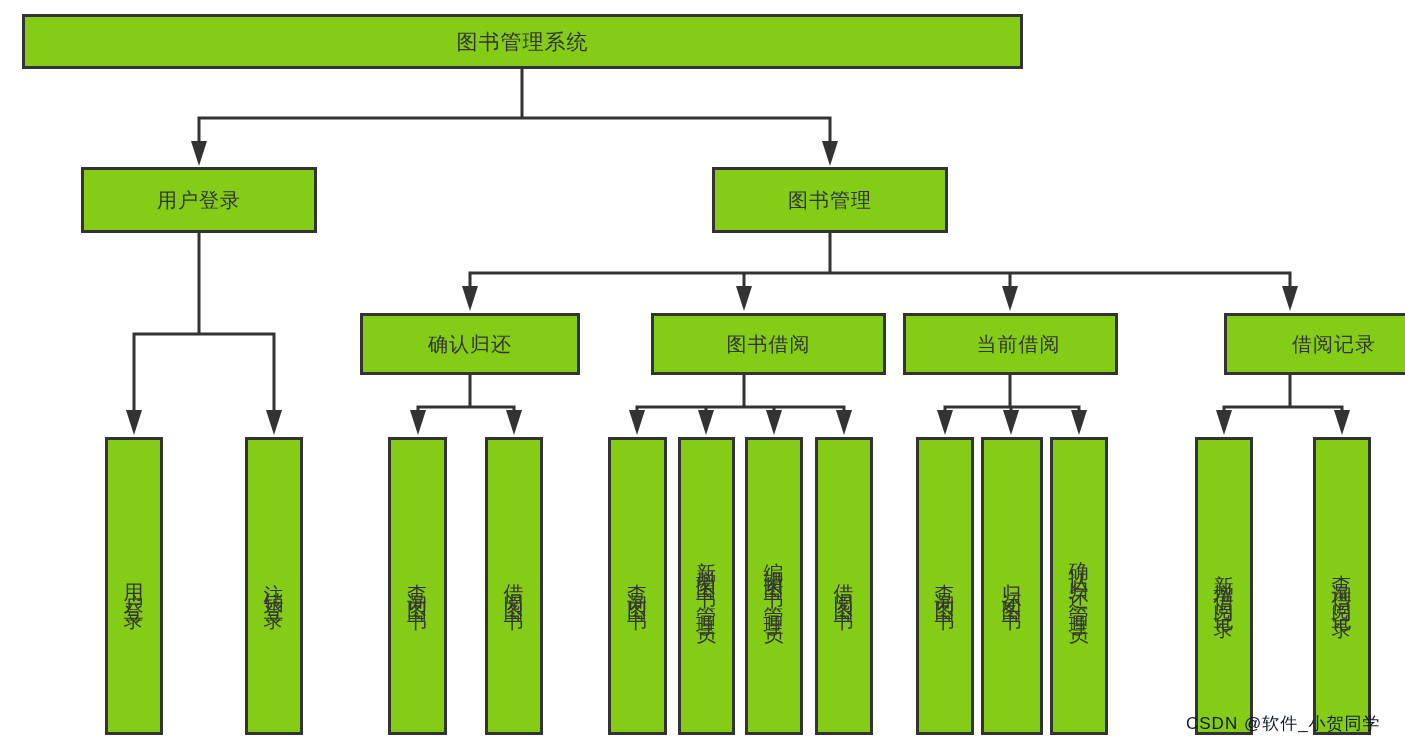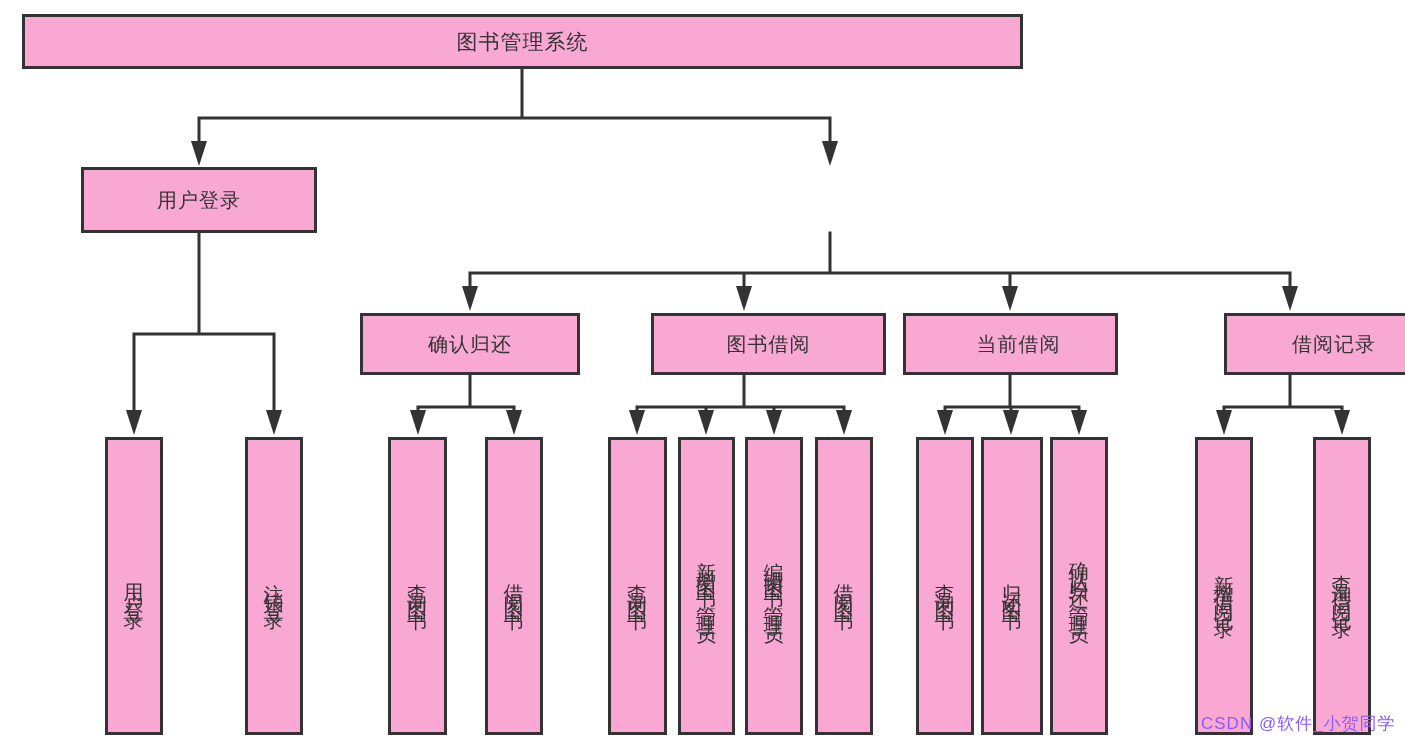--- a/index.html
+++ b/index.html
@@ -14,21 +14,21 @@
   .connectors {
     position: absolute;
     left: 0; top: 0;
     width: 1405px; height: 747px;
     pointer-events: none;
   }
   .box {
     position: absolute;
     box-sizing: border-box;
     border: 3px solid #333333;
-    background: #f9a8d4;
+    background: #84cc16;
     display: flex;
     align-items: center;
     justify-content: center;
     color: #333333;
   }
   .root-box  { left: 22px;  top: 14px;  width: 1001px; height: 55px; font-size: 21px; }
   .l2-box    { top: 167px; height: 66px; width: 236px; font-size: 20px; }
   .l3-box    { top: 313px; height: 62px; font-size: 20px; }
   .leaf-box  { top: 437px; height: 298px; }
   .hlabel { letter-spacing: 1px; white-space: nowrap; }
@@ -40,23 +40,22 @@
     letter-spacing: 9px;
     color: #333333;
     white-space: nowrap;
   }
   .watermark {
     position: absolute;
     left: 1186px;
     top: 712px;
     font-size: 17px;
     letter-spacing: 1px;
-    color: #8b5cf6;
+    color: #0f172a;
     white-space: nowrap;
-    margin-left: 15px;
   }
 </style>
 </head>
 <body>
 
 <div class="stage">
 
   <svg class="connectors" viewBox="0 0 1405 747" xmlns="http://www.w3.org/2000/svg">
     <g stroke="#333333" stroke-width="3" fill="none" stroke-linecap="square">
 
@@ -99,20 +98,23 @@
       <polygon points="1334,410 1350,410 1342,435"></polygon>
     </g>
   </svg>
 
   <div class="box root-box">
     <span class="hlabel">图书管理系统</span>
   </div>
 
   <div class="box l2-box" style="left:81px;">
     <span class="hlabel">用户登录</span>
+  </div>
+  <div class="box l2-box" style="left:712px;">
+    <span class="hlabel">图书管理</span>
   </div>
 
   <div class="box l3-box" style="left:360px;width:220px;">
     <span class="hlabel">确认归还</span>
   </div>
   <div class="box l3-box" style="left:651px;width:235px;">
     <span class="hlabel">图书借阅</span>
   </div>
   <div class="box l3-box" style="left:903px;width:215px;padding-left:16px;">
     <span class="hlabel">当前借阅</span>

